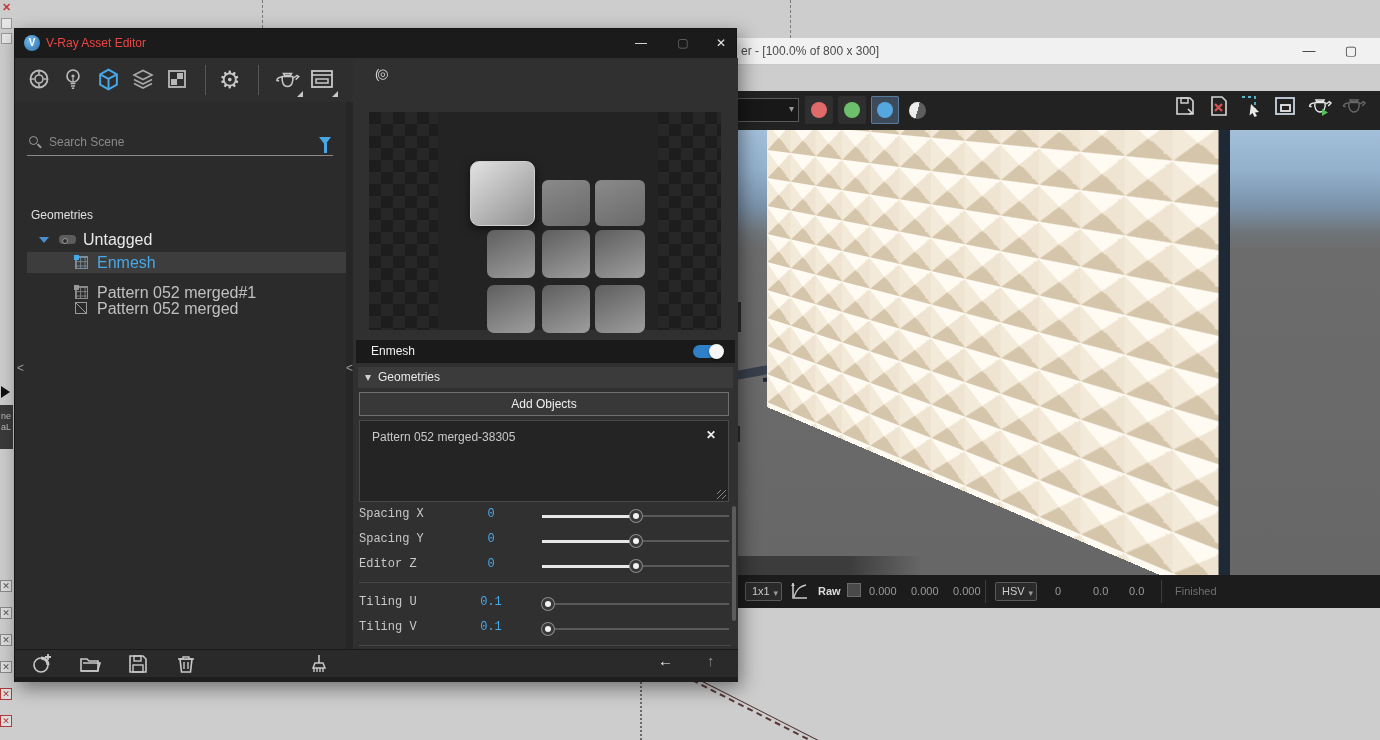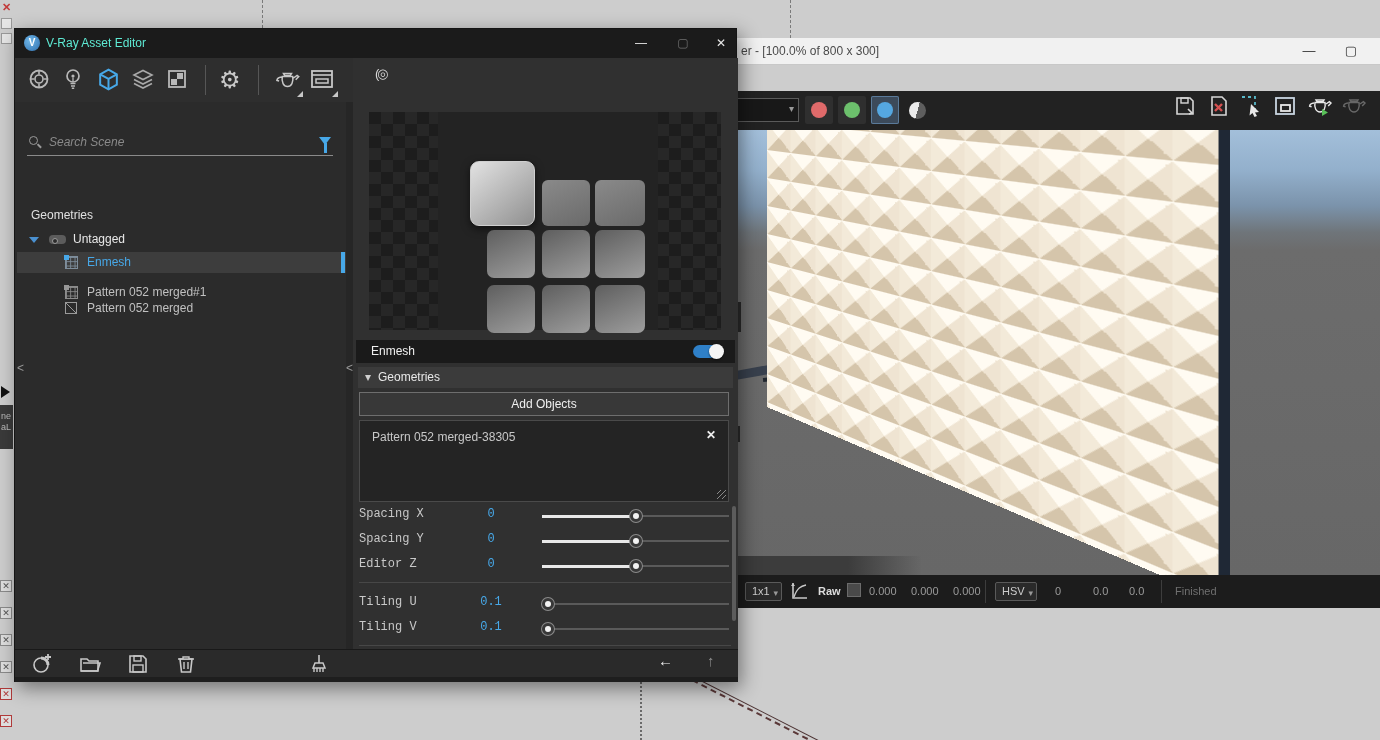--- a/index.html
+++ b/index.html
@@ -70,42 +70,42 @@
   .sb-chk { position:absolute; top:8px; width:14px; height:14px; background:#4a4a4a; border:1px solid #6b6b6b; }
   .sb-status { position:absolute; top:10px; color:#6f6f6f; }
 
   
   #editor { position:absolute; left:14px; top:28px; width:723px; height:654px; background:#2e2e2e;
             box-shadow:4px 6px 18px rgba(0,0,0,.45); border:1px solid #151515; }
   .ae-title { position:absolute; left:0; top:0; width:100%; height:29px; background:#1b1b1b; }
   .ae-logo { position:absolute; left:9px; top:6px; width:16px; height:16px; border-radius:50%;
              background:radial-gradient(circle at 35% 35%, #6fb6e8, #2f6fae); color:#fff; font-size:10px;
              font-weight:bold; text-align:center; line-height:16px; }
-  .ae-title .ttl { position:absolute; left:31px; top:7px; color:#5eead4; font-size:12px; }
+  .ae-title .ttl { position:absolute; left:31px; top:7px; color:#ef4444; font-size:12px; }
   .ae-winbtn { position:absolute; top:5px; width:26px; height:20px; text-align:center; color:#e8e8e8;
                font-size:12px; line-height:19px; }
   .ae-winbtn.dim { color:#6f6f6f; }
   .ae-toolbar { position:absolute; left:0; top:29px; width:100%; height:44px; background:#2e2e2e; }
   .tbi { position:absolute; top:9px; width:26px; height:26px; }
   .tb-div { position:absolute; top:7px; width:1px; height:30px; background:#565656; }
   .corner-tri:after { content:""; position:absolute; right:-3px; bottom:-4px; width:0; height:0;
                       border-left:6px solid transparent; border-bottom:6px solid #c8c8c8; }
 
   
   .ae-left { position:absolute; left:0; top:73px; width:331px; height:547px; background:#2b2b2b; }
   .search-row { position:absolute; left:12px; top:30px; width:306px; height:24px; border-bottom:1px solid #8a8a8a; }
   .lens { position:absolute; left:2px; top:4px; width:9px; height:9px; border:1.5px solid #9a9a9a; border-radius:50%; }
   .lens:after { content:""; position:absolute; left:7px; top:8px; width:5px; height:1.5px; background:#9a9a9a;
                 transform:rotate(45deg); }
-  .search-ph { position:absolute; left:22px; top:3px; color:#8a8a8a; font-size:12px; font-style:italic; }
+  .search-ph { position:absolute; left:22px; top:3px; color:#8a8a8a; font-size:12px; }
   .funnel { position:absolute; right:2px; top:5px; width:0; height:0; border-left:6px solid transparent;
             border-right:6px solid transparent; border-top:8px solid #47a8e8; }
   .funnel:after { content:""; position:absolute; left:-1.5px; top:-2px; width:3px; height:10px; background:#47a8e8; }
   .tree-sec { position:absolute; left:16px; top:106px; color:#e0e0e0; font-size:12px; }
-  .tree-row { position:absolute; left:2px; width:331px; height:21px; font-size:12px; color:#c0c0c0; line-height:21px; }
+  .tree-row { position:absolute; left:12px; width:331px; height:21px; font-size:16px; color:#c0c0c0; line-height:21px; }
   .tree-row.sel { background:#3d3d3d; color:#47a8e8; }
   .tree-row .sel-bar { position:absolute; right:3px; top:0; width:4px; height:21px; background:#47a8e8; }
   .tri-down { position:absolute; left:12px; top:8px; width:0; height:0; border-left:5px solid transparent;
               border-right:5px solid transparent; border-top:6px solid #4a90d0; }
   .tag-ic { position:absolute; left:32px; top:6px; width:17px; height:9px; background:#5c5c5c; border-radius:4px; }
   .tag-ic:before { content:""; position:absolute; left:3px; top:2.5px; width:4px; height:4px; border-radius:50%;
                    background:#2b2b2b; border:1px solid #9a9a9a; }
   .grid-ic { position:absolute; left:48px; top:4px; width:13px; height:13px;
              background:linear-gradient(#7e8e9c 1px, transparent 1px) 0 0/4.3px 4.3px,
                         linear-gradient(90deg,#7e8e9c 1px, transparent 1px) 0 0/4.3px 4.3px;

